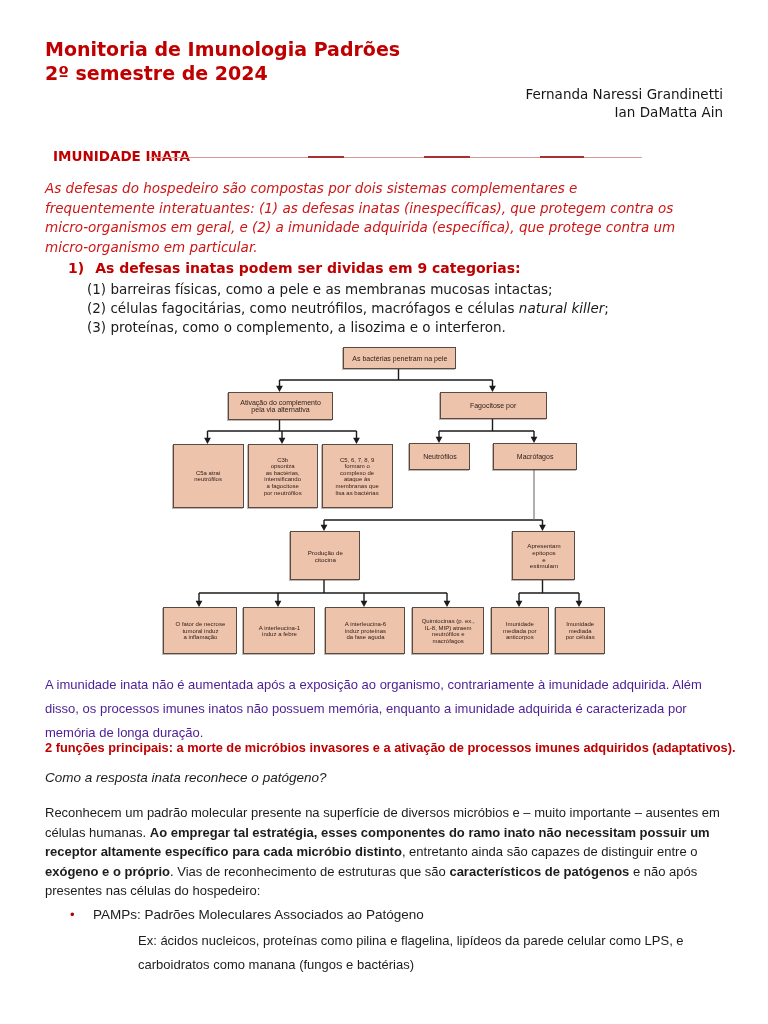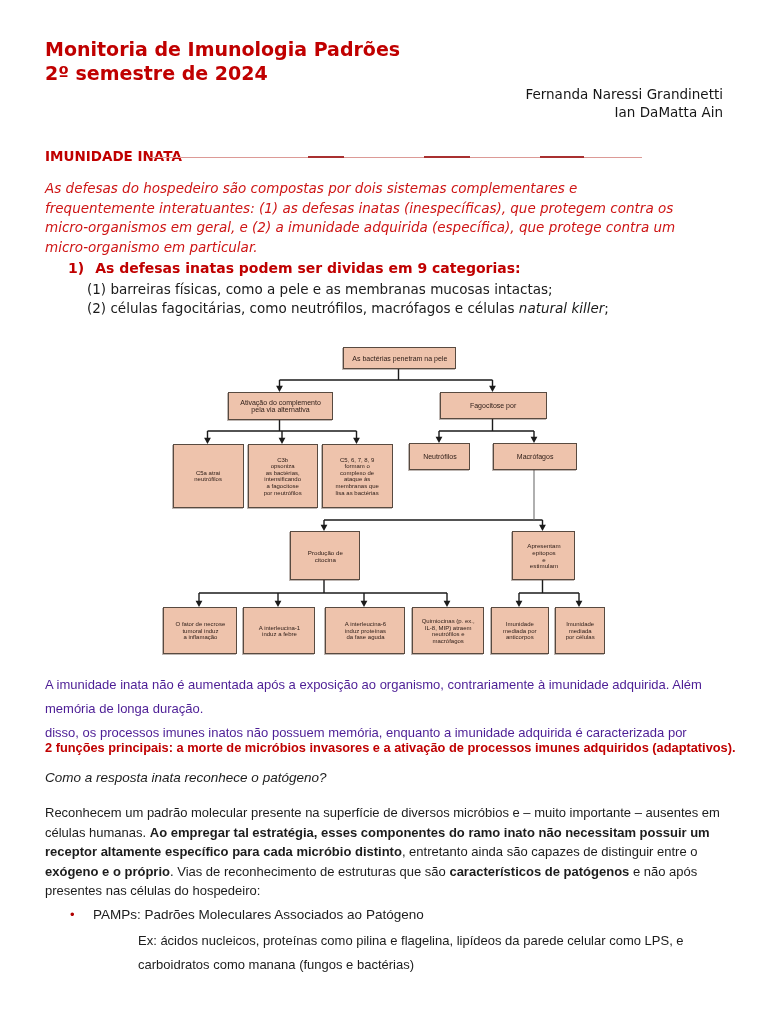--- a/index.html
+++ b/index.html
@@ -12,21 +12,21 @@
   .b{font-weight:700;}
   .i{font-style:italic;}
 
   
   .doc-title{left:45px;top:37px;font-family:"DejaVu Sans",sans-serif;font-weight:700;
     font-size:19px;line-height:24px;color:#c00000;}
   .authors{right:45px;top:86px;text-align:right;font-family:"DejaVu Sans",sans-serif;
     font-size:13.5px;line-height:17.5px;color:#161616;}
 
   
-  .sect-heading{left:45px;top:148px;font-family:"DejaVu Sans",sans-serif;font-weight:700;
+  .sect-heading{left:53px;top:148px;font-family:"DejaVu Sans",sans-serif;font-weight:700;
     font-size:13.5px;color:#c00000;z-index:1;}
   .sect-rule{left:150px;top:156px;width:492px;height:3px;z-index:2;}
   .sect-rule .base{position:absolute;left:0;top:1px;width:100%;height:1px;background:#dc9a96;}
   .sect-rule .seg{position:absolute;top:0;height:2px;background:#a93030;}
   .sect-rule .s1{left:158px;width:36px;}
   .sect-rule .s2{left:274px;width:46px;}
   .sect-rule .s3{left:390px;width:44px;}
 
   
   .intro{left:45px;top:179px;font-family:"DejaVu Sans",sans-serif;font-style:italic;
@@ -95,20 +95,21 @@
     <div class="nowrap">micro-organismos em geral, e (2) a imunidade adquirida (específica), que protege contra um</div>
     <div class="nowrap">micro-organismo em particular.</div>
   </div>
 
   <div class="abs cat-heading nowrap">
     <span class="num">1)</span><span>As defesas inatas podem ser dividas em 9 categorias:</span>
   </div>
   <div class="abs cat-items">
     <div class="nowrap"><span>(1) barreiras físicas, como a pele e as membranas mucosas intactas;</span></div>
     <div class="nowrap"><span>(2) células fagocitárias, como neutrófilos, macrófagos e células </span><span class="i">natural killer</span><span>;</span></div>
+    <div class="nowrap"><span>(3) proteínas, como o complemento, a lisozima e o interferon.</span></div>
   </div>
 
   <div class="abs flowchart">
     <svg class="fc-svg" width="460" height="320" viewBox="0 0 460 320">
       <g stroke="#1b1b1b" stroke-width="1.4" fill="none">
         <path d="M238.5 21 V36 M119.5 36 H332.5 M119.5 36 V43.5 M332.5 36 V43.5"></path>
         <path d="M119.5 74 V87 M47.5 87 H196.5 M47.5 87 V95.5 M122 87 V95.5 M196.5 87 V95.5"></path>
         <path d="M332.5 73 V87 M279 87 H374 M279 87 V94.5 M374 87 V94.5"></path>
         <path d="M164 176 H382.5 M164 176 V182.5 M382.5 176 V182.5"></path>
         <path d="M164 234 V249 M39 249 H287 M39 249 V258.5 M118 249 V258.5 M204 249 V258.5 M287 249 V258.5"></path>
@@ -207,22 +208,22 @@
       </div>
     <div class="fc-box" style="left:395px;top:263px;width:48px;height:45px">
         <span class="fc-label sc60">Imunidade
 mediada
 por células</span>
       </div>
   </div>
 
   <div class="abs para-mem">
     <div class="nowrap">A imunidade inata não é aumentada após a exposição ao organismo, contrariamente à imunidade adquirida. Além</div>
+    <div class="nowrap">disso, os processos imunes inatos não possuem memória, enquanto a imunidade adquirida é caracterizada por</div>
     <div class="nowrap">memória de longa duração.</div>
-    <div class="nowrap">disso, os processos imunes inatos não possuem memória, enquanto a imunidade adquirida é caracterizada por</div>
   </div>
 
   <div class="abs funcoes nowrap">2 funções principais: a morte de micróbios invasores e a ativação de processos imunes adquiridos (adaptativos).</div>
 
   <div class="abs question nowrap">Como a resposta inata reconhece o patógeno?</div>
 
   <div class="abs para-rec">
     <div class="nowrap"><span>Reconhecem um padrão molecular presente na superfície de diversos micróbios e – muito importante – ausentes em</span></div>
     <div class="nowrap"><span>células humanas. </span><span class="b">Ao empregar tal estratégia, esses componentes do ramo inato não necessitam possuir um</span></div>
     <div class="nowrap"><span class="b">receptor altamente específico para cada micróbio distinto</span><span>, entretanto ainda são capazes de distinguir entre o</span></div>

